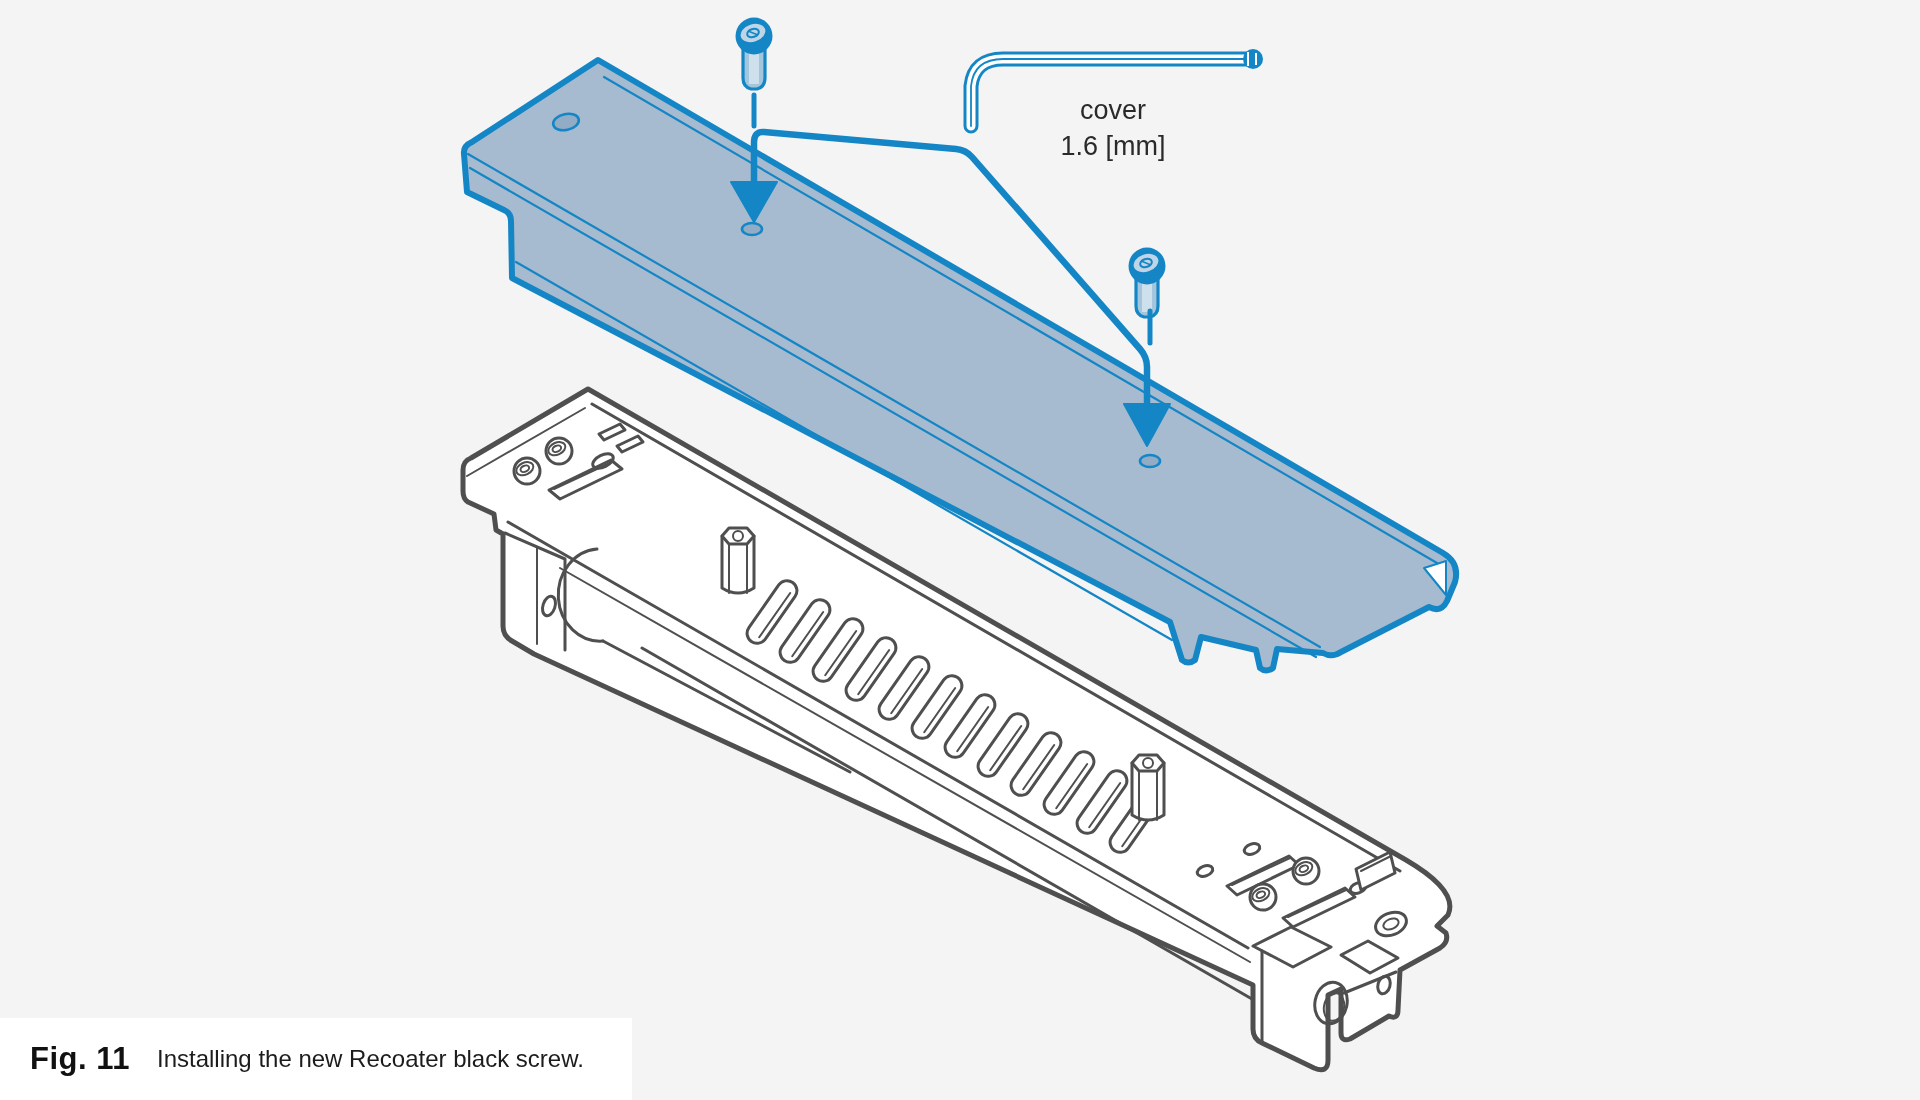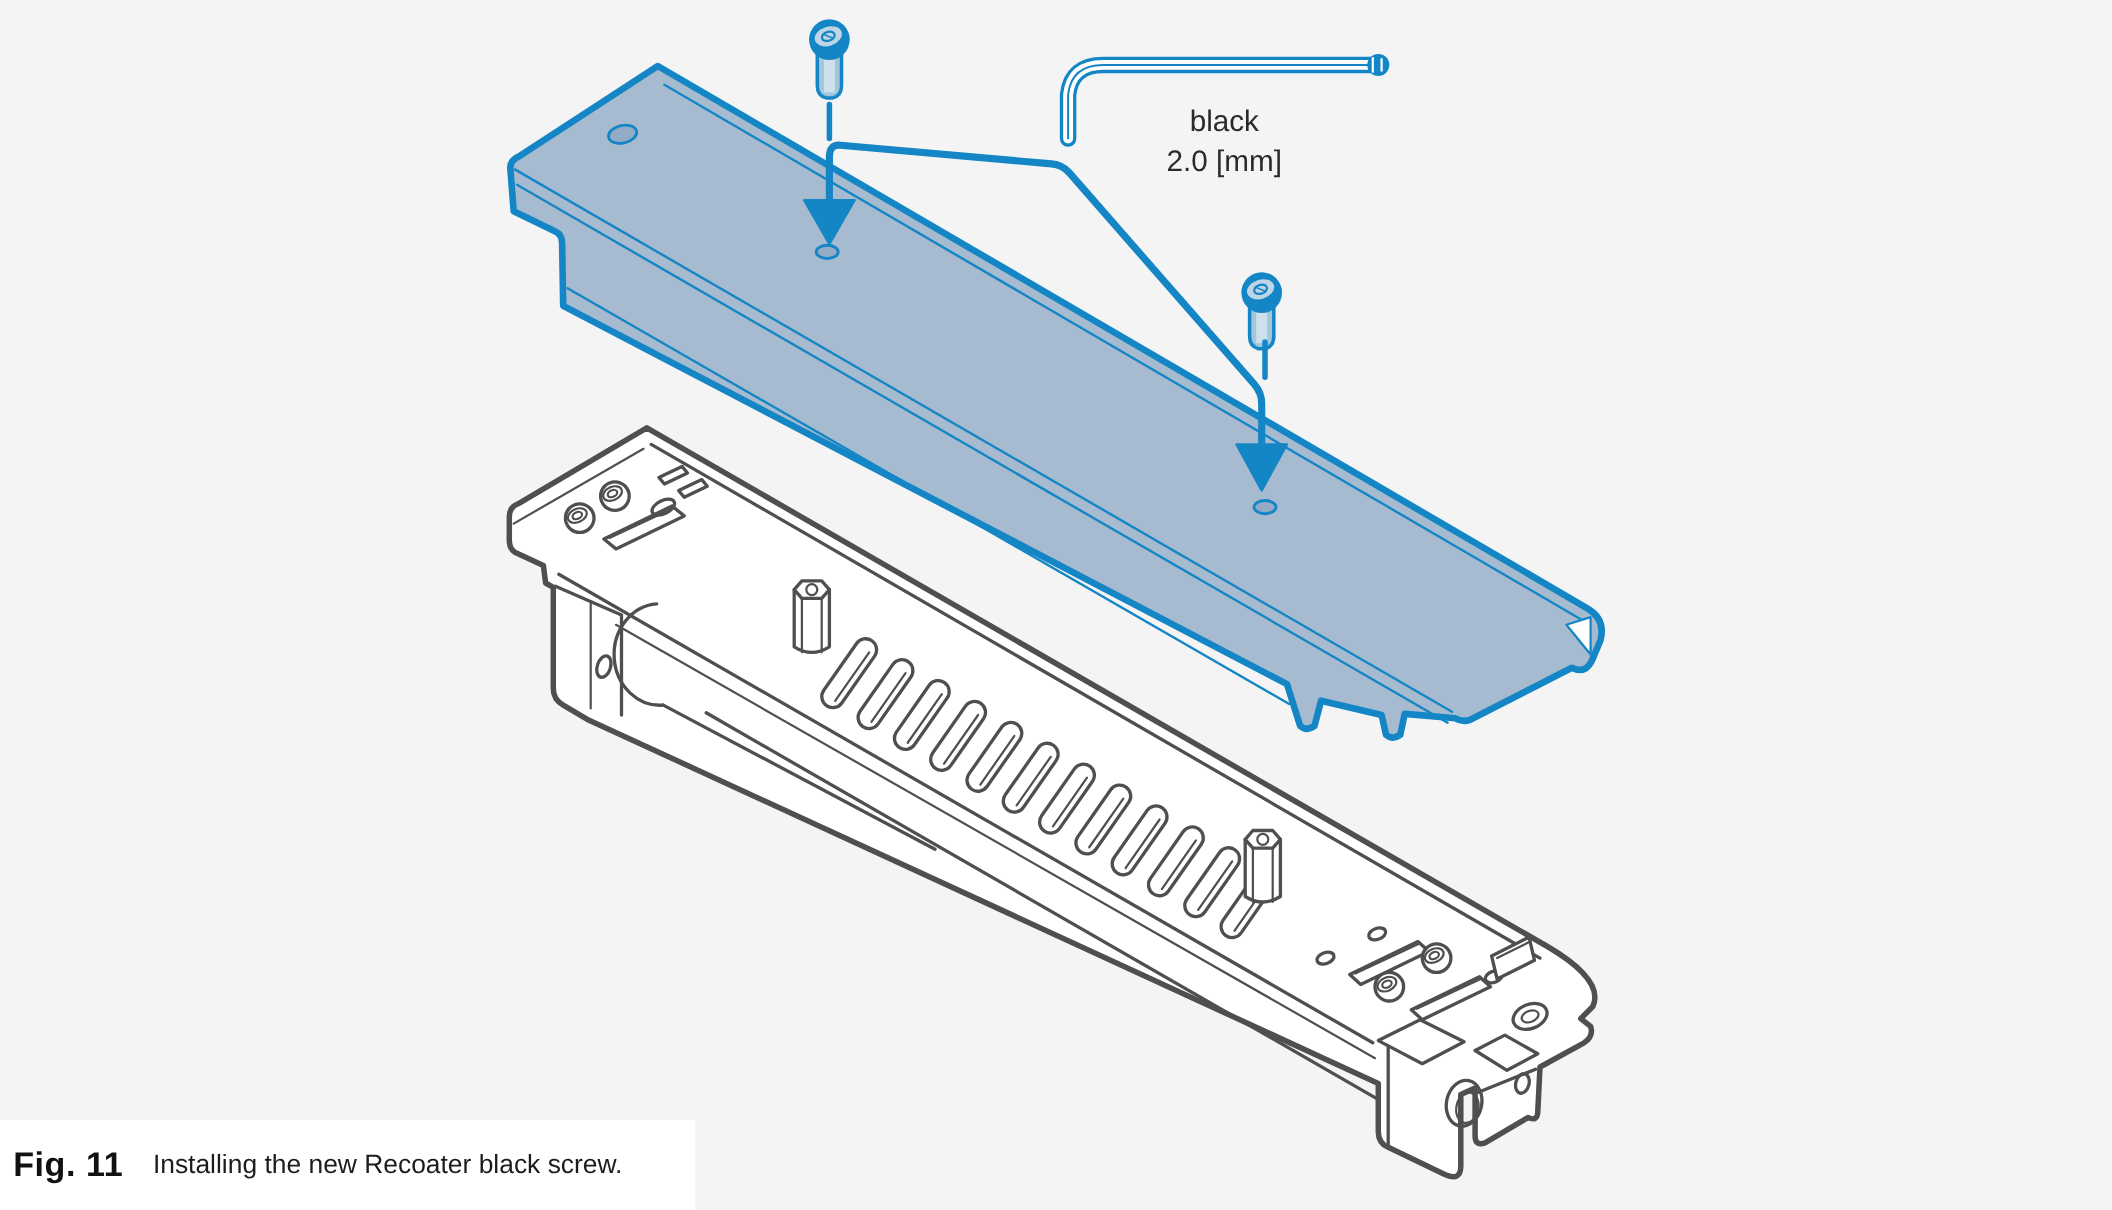--- a/index.html
+++ b/index.html
@@ -20,21 +20,21 @@
   .lead{fill:none;stroke:#1486c5;stroke-width:6.5;stroke-linecap:round;stroke-linejoin:round;}
   .ahead{fill:#1486c5;stroke:#1486c5;stroke-width:2;stroke-linejoin:round;}
   .screw-label{
     position:absolute;left:1028px;top:92px;width:170px;
     text-align:center;font-size:27px;line-height:36px;color:#2a2a2a;
   }
   .caption{
     position:absolute;left:0;top:1018px;width:632px;height:82px;
     background:#ffffff;display:flex;align-items:center;
   }
-  .caption .fig{font-weight:bold;font-size:31px;color:#111;margin-left:12px;letter-spacing:0.5px;}
+  .caption .fig{font-weight:bold;font-size:31px;color:#111;margin-left:30px;letter-spacing:0.5px;}
   .caption .txt{font-size:24px;color:#1c1c1c;margin-left:27px;}
 </style>
 </head>
 <body>
 
 <div class="stage">
 
 <svg width="1920" height="1100" viewBox="0 0 1920 1100">
 
   <g>
@@ -246,22 +246,22 @@
     </g>
     <line x1="1150" y1="311" x2="1150" y2="343" stroke="#1486c5" stroke-width="5" stroke-linecap="round"></line>
 
     <path class="lead" d="M 754,184 L 754,143 Q 754,131 764,132 L 956,149 Q 966,150 972,157 L 1140,349 Q 1147,357 1147,367 L 1147,406"></path>
     <polygon class="ahead" points="731,182 777,182 754,222"></polygon>
     <polygon class="ahead" points="1124,404 1170,404 1147,446"></polygon>
   </g>
 </svg>
 
   <div class="screw-label">
-    <div>black</div>
-    <div>2.0 [mm]</div>
+    <div>cover</div>
+    <div>1.6 [mm]</div>
   </div>
 
   <div class="caption">
     <span class="fig">Fig. 11</span>
     <span class="txt">Installing the new Recoater black screw.</span>
   </div>
 
 </div>
 
 </body></html>

